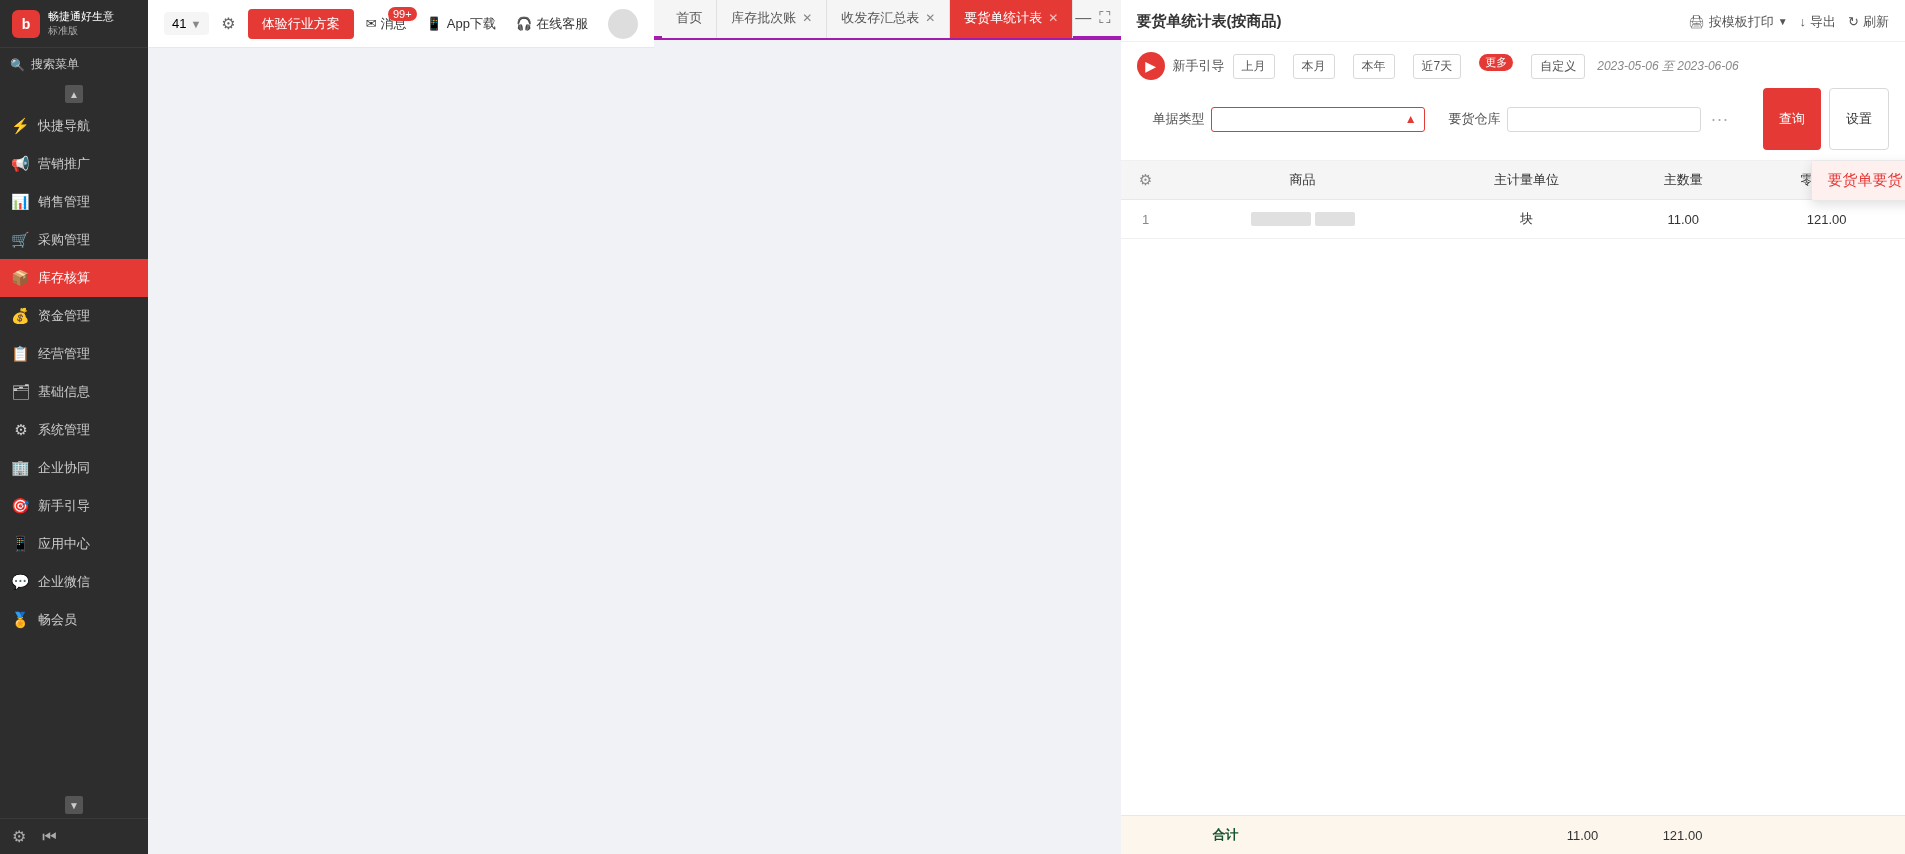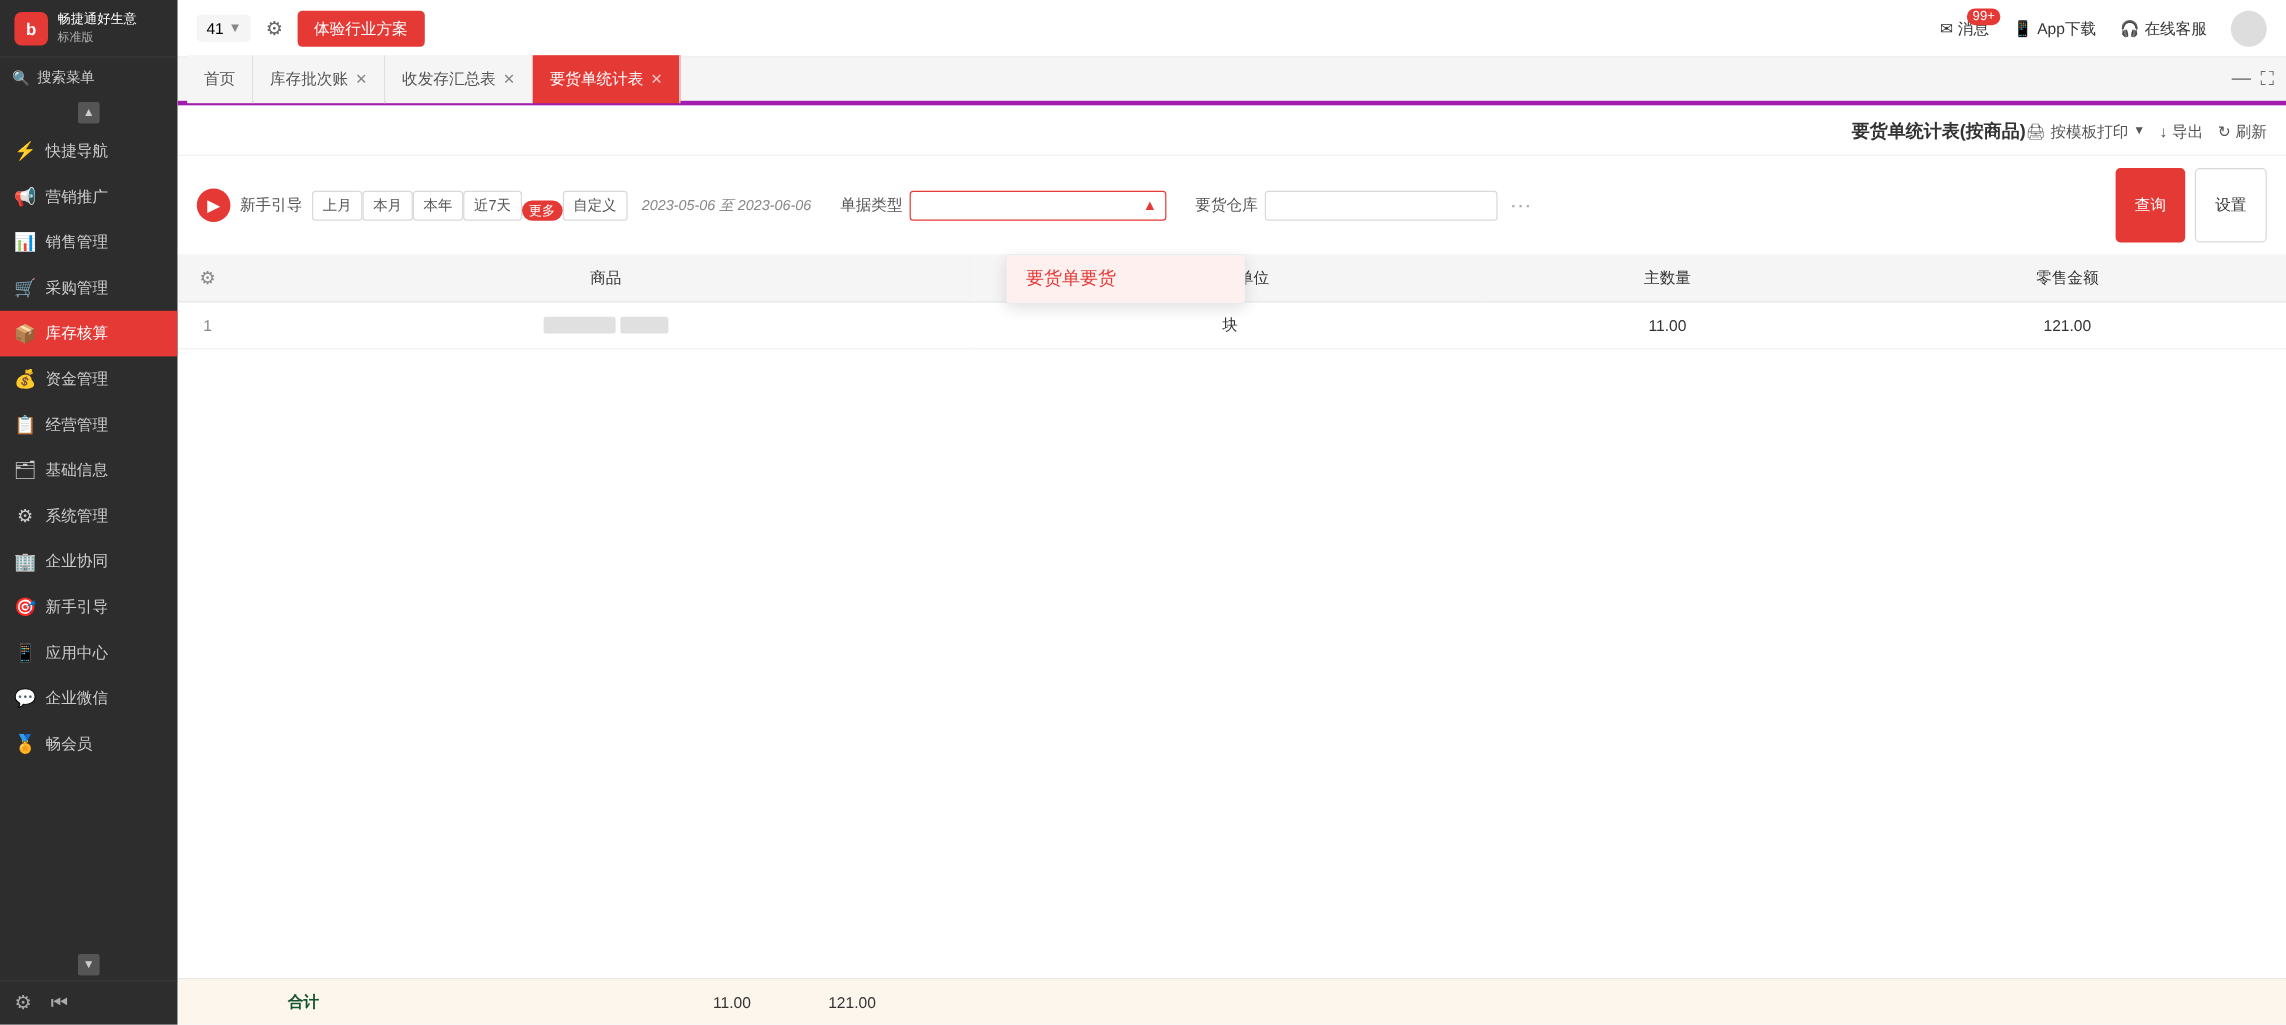--- a/index.html
+++ b/index.html
@@ -100,21 +100,20 @@
       justify-content: center;
       cursor: pointer;
       color: #ccc;
       font-size: 10px;
     }
 
     
     .main {
       flex: 1;
       display: flex;
-      flex-direction: column;
       overflow: hidden;
     }
 
     
     .topbar {
       height: 48px;
       background: #fff;
       display: flex;
       align-items: center;
       padding: 0 16px;
@@ -255,21 +254,20 @@
       align-items: center;
       padding: 12px 16px 10px;
       border-bottom: 1px solid #f0f0f0;
       flex-shrink: 0;
     }
     .page-title {
       font-size: 15px;
       font-weight: bold;
       color: #333;
       flex: 1;
-      text-align: right;
     }
     .header-actions {
       display: flex;
       align-items: center;
       gap: 12px;
     }
     .header-btn {
       display: flex;
       align-items: center;
       gap: 4px;
@@ -326,22 +324,22 @@
       align-items: center;
       gap: 8px;
     }
     .filter-label {
       color: #555;
       font-size: 13px;
       white-space: nowrap;
     }
     .date-shortcuts {
       display: flex;
-      gap: 0;
-      align-items: flex-end;
+      gap: 18px;
+      align-items: flex-start;
     }
     .date-btn {
       padding: 3px 8px;
       border: 1px solid #d9d9d9;
       border-radius: 3px;
       cursor: pointer;
       font-size: 12px;
       color: #555;
       background: white;
     }

